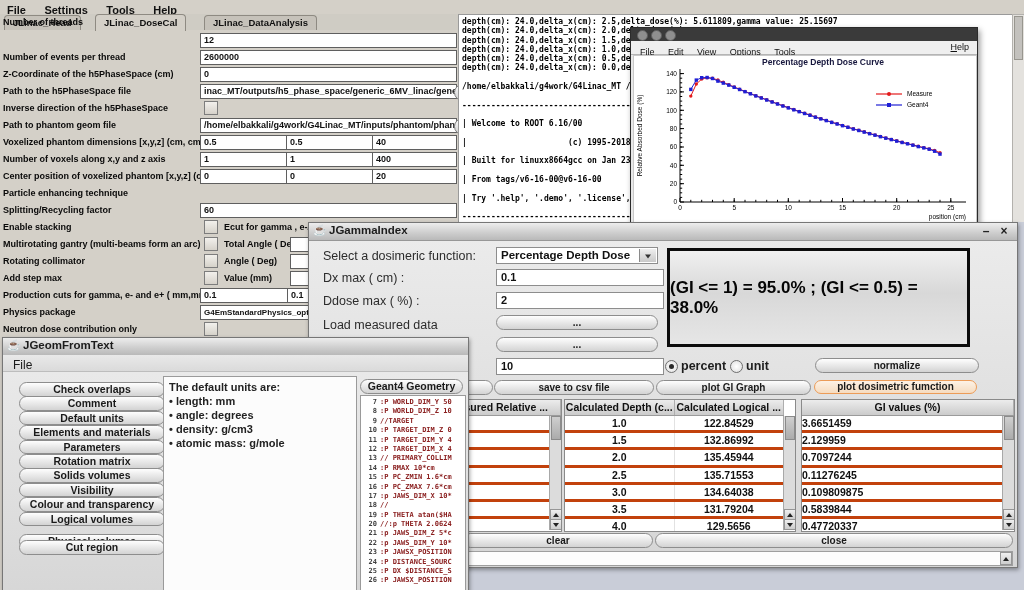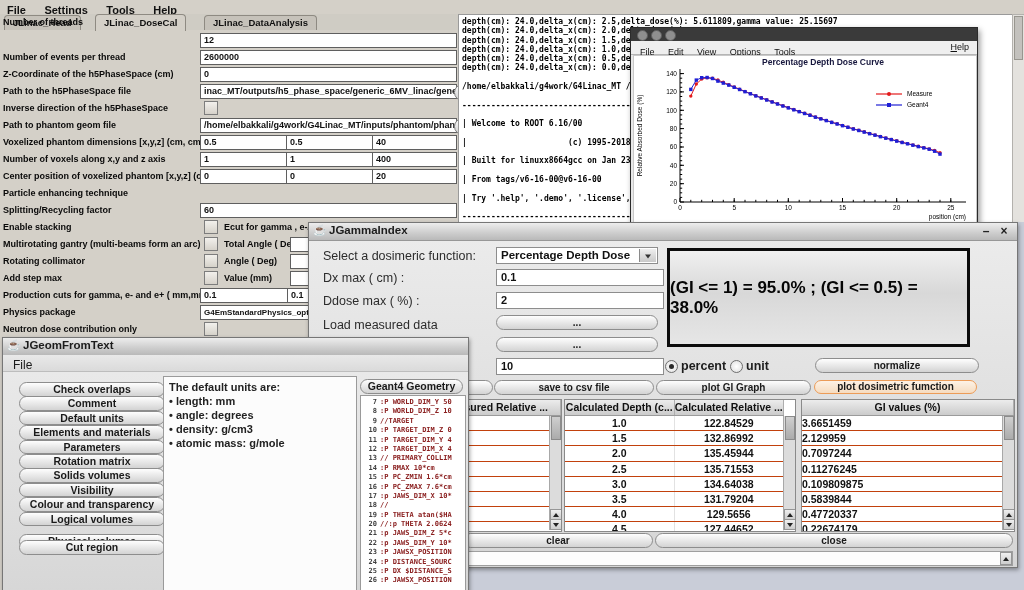--- a/index.html
+++ b/index.html
@@ -47,21 +47,21 @@
   .radio.sel::after{content:"";position:absolute;left:2.5px;top:2.5px;width:5px;height:5px;border-radius:50%;background:#2b2b2b;}
   .rlabel{font-size:12.5px;font-weight:700;color:#1e1e1e;}
   .resultbox{background:linear-gradient(180deg,#f0f0f0,#d8d8d8 45%,#e6e6e6);border:3px solid #0c0c0c;
     display:flex;align-items:center;justify-content:center;}
   .resulttext{font-size:17px;font-weight:700;color:#050505;}
   
   .tbl{position:absolute;background:#fff;border:1px solid #8a8a8a;overflow:hidden;}
   .thead{display:flex;height:15px;background:linear-gradient(#ececec,#cbcbcb);border-bottom:1px solid #9b9b9b;}
   .th{flex:1;font-size:10.5px;font-weight:700;color:#111;text-align:center;line-height:15px;
     white-space:nowrap;overflow:hidden;border-right:1px solid #aeaeae;}
-  .tbody .row{height:14.2px;border-bottom:1px solid #c2410c;display:flex;}
+  .tbody .row{height:14.2px;border-bottom:3px solid #c2410c;display:flex;}
   .tbody .row,.tbody .cell{font-size:10.5px;font-weight:700;color:#101010;text-align:center;line-height:14px;white-space:nowrap;overflow:hidden;}
   .tbody .cell{flex:1;border-right:1px solid #e2e2e2;}
   .vsb{position:absolute;top:16px;bottom:1px;right:0;width:11px;background:#dcdcdc;border-left:1px solid #a8a8a8;}
   .vsb .thumb{position:absolute;left:1px;top:0;width:8px;height:22px;background:linear-gradient(#cfcfcf,#ababab);border:1px solid #8b8b8b;}
   .sbbtn{position:absolute;left:0;width:10px;height:9px;background:linear-gradient(#efefef,#cdcdcd);border:1px solid #969696;}
   .arr-up{position:absolute;left:2px;top:2.5px;width:0;height:0;border-left:3px solid transparent;border-right:3px solid transparent;border-bottom:4px solid #222;}
   .arr-dn{position:absolute;left:2px;top:2.5px;width:0;height:0;border-left:3px solid transparent;border-right:3px solid transparent;border-top:4px solid #222;}
   .strip{background:#fdfdfd;border:1px solid #9f9f9f;}
   
   .gm-menu{position:absolute;left:0;top:17px;right:0;height:16px;background:linear-gradient(#e9e9e9,#dadada);border-bottom:1px solid #bdbdbd;}
@@ -477,21 +477,21 @@
           </span>
         <span class="sbbtn" style="bottom:0">
             <span class="arr-dn"></span>
           </span>
       </div>
     </div>
 
     <div class="tbl" style="left:255px;top:176px;width:230px;height:131px">
       <div class="thead" style="margin-right:11px">
         <div class="th">Calculated Depth (c...</div>
-        <div class="th">Calculated Relative ...</div>
+        <div class="th">Calculated Logical ...</div>
       </div>
       <div class="tbody" style="margin-right:11px">
           <div class="row">
             <div class="cell">1.0</div>
             <div class="cell">122.84529</div>
           </div>
           <div class="row">
             <div class="cell">1.5</div>
             <div class="cell">132.86992</div>
           </div>

